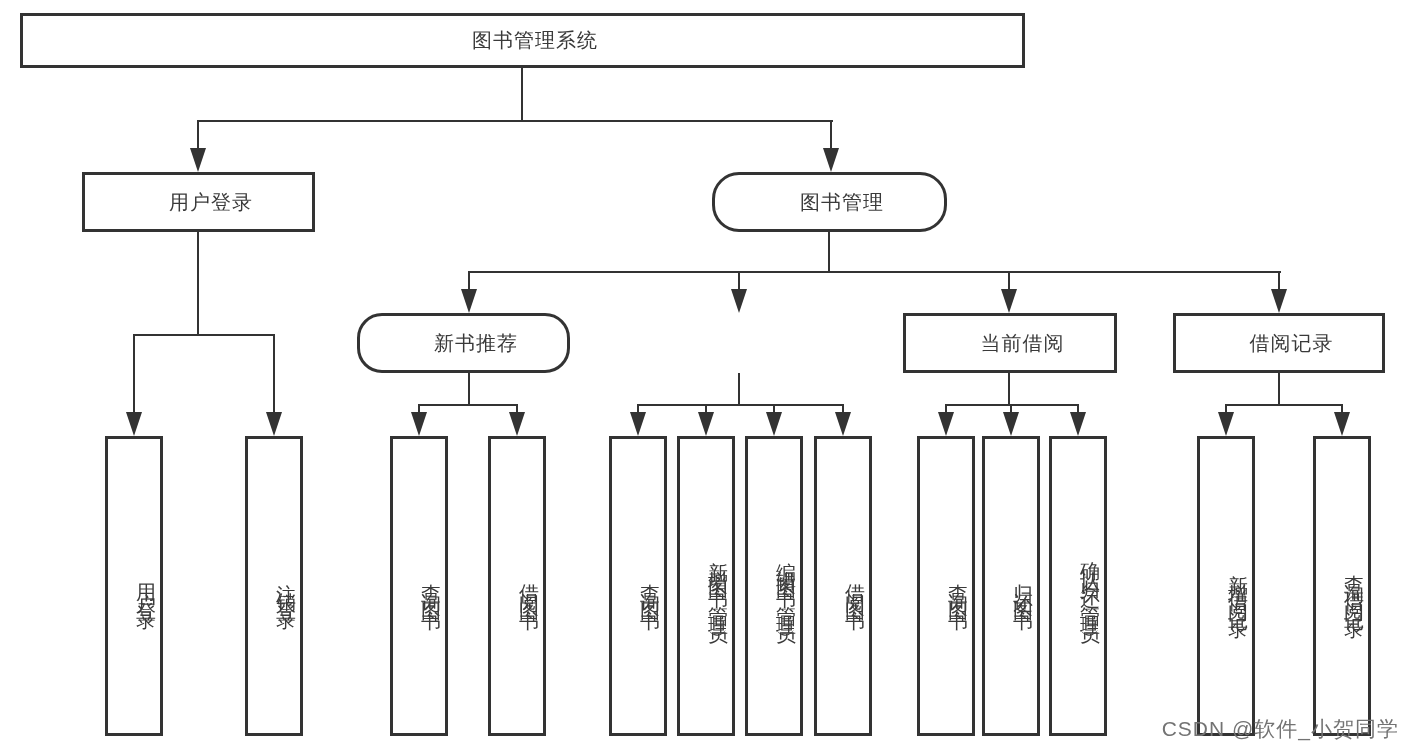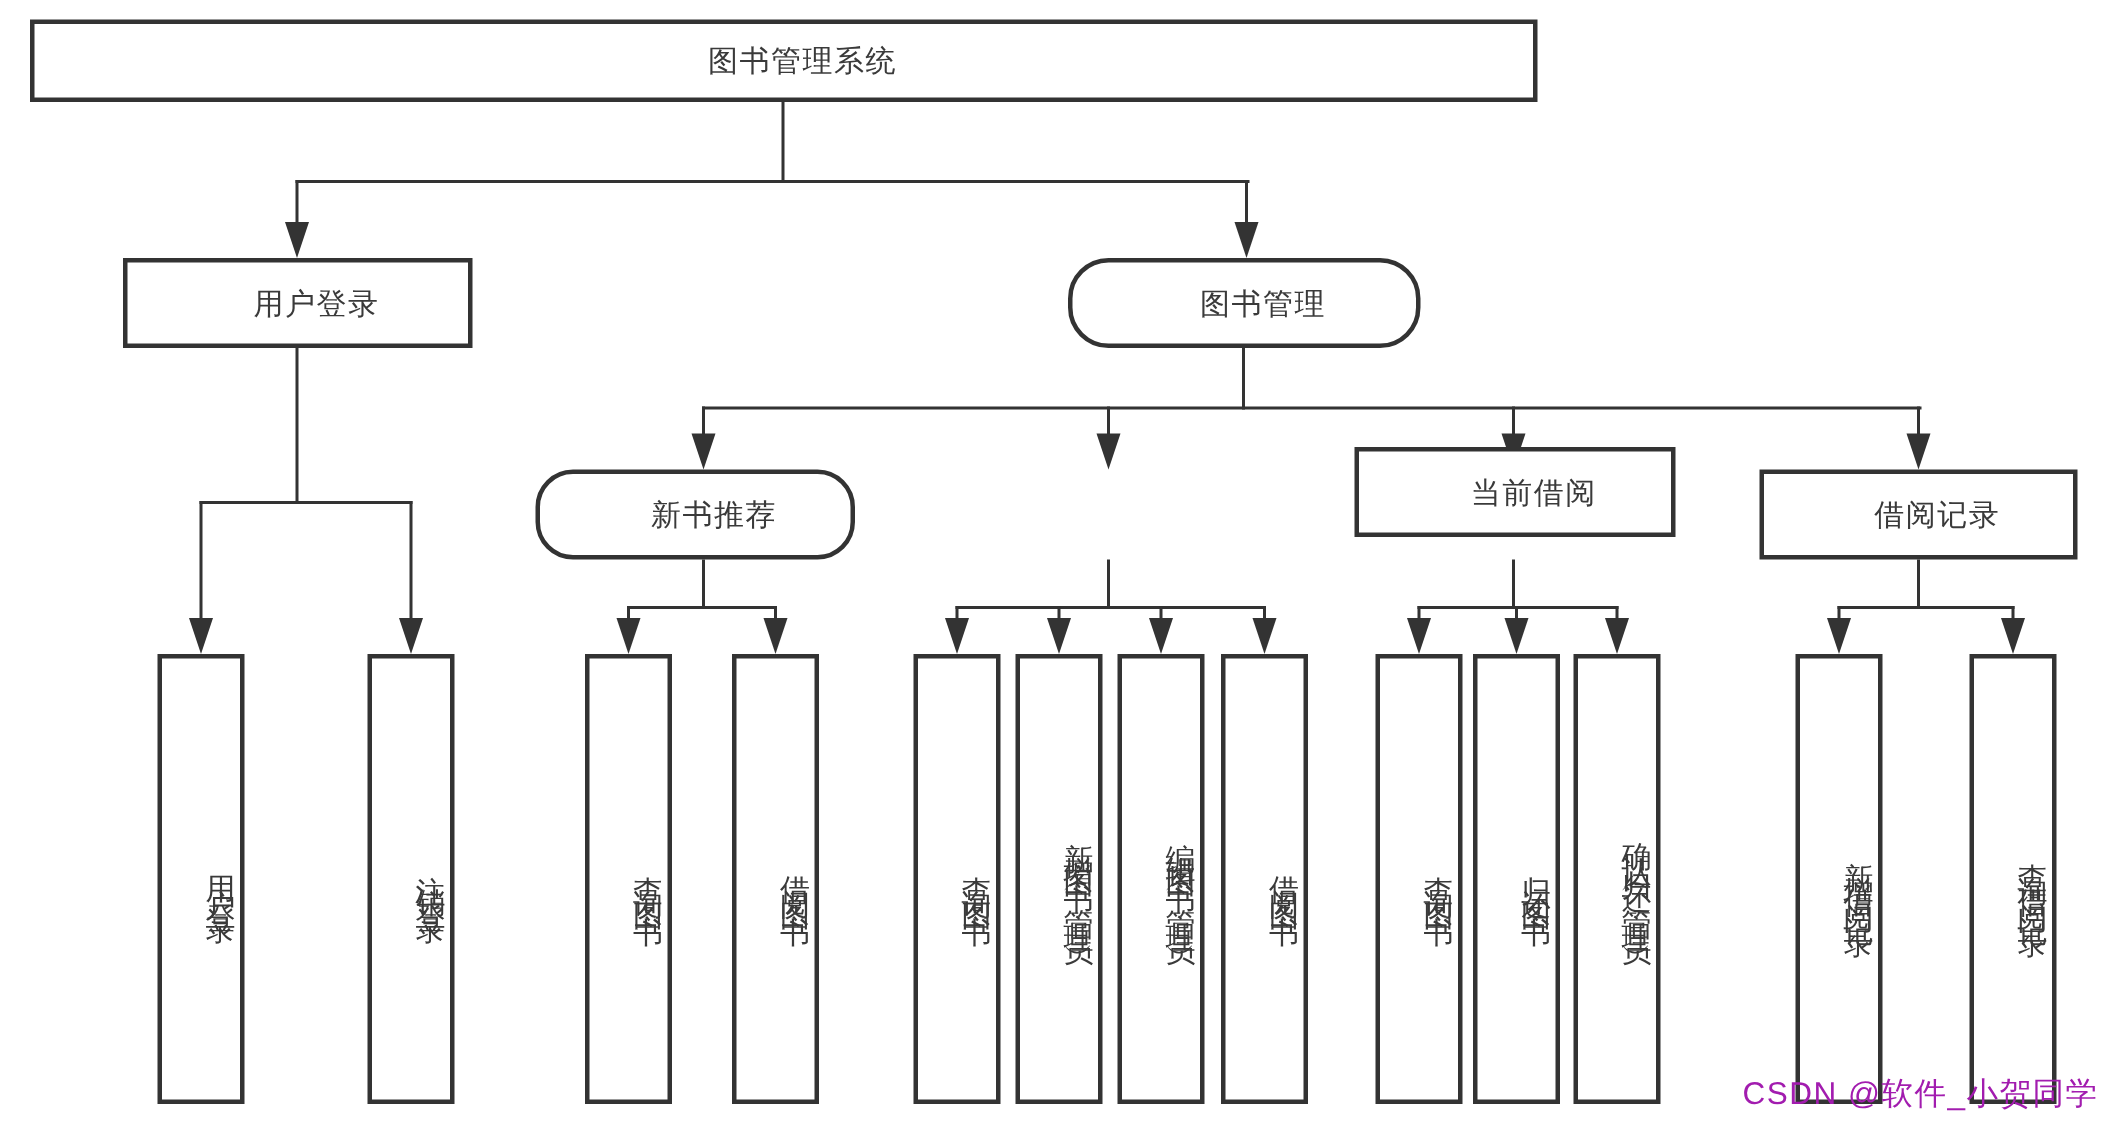--- a/index.html
+++ b/index.html
@@ -39,21 +39,21 @@
     width: 0; height: 0;
     border-left: 8px solid transparent;
     border-right: 8px solid transparent;
     border-top: 24px solid #333333;
   }
   .watermark {
     position: absolute;
     right: 6px;
     bottom: 4px;
     font-size: 21px;
-    color: #a21caf;
+    color: #737373;
     letter-spacing: 1px;
   }
 </style>
 </head>
 <body>
 
 <div class="canvas">
 
   <div class="box hbox" style="left:20px; top:13px; width:1005px; height:55px;">
     <span>图书管理系统</span>
@@ -87,21 +87,21 @@
   <div class="ln" style="left:738px; top:271px; width:2px; height:20px;"></div>
   <div class="ar" style="left:731px; top:289px;"></div>
   <div class="ln" style="left:1008px; top:271px; width:2px; height:20px;"></div>
   <div class="ar" style="left:1001px; top:289px;"></div>
   <div class="ln" style="left:1278px; top:271px; width:2px; height:20px;"></div>
   <div class="ar" style="left:1271px; top:289px;"></div>
 
   <div class="box hbox" style="left:357px; top:313px; width:213px; height:60px;border-radius:25px;">
     <span>新书推荐</span>
   </div>
-  <div class="box hbox" style="left:903px; top:298px; width:214px; height:60px;">
+  <div class="box hbox" style="left:903px; top:313px; width:214px; height:60px;">
     <span>当前借阅</span>
   </div>
   <div class="box hbox" style="left:1173px; top:313px; width:212px; height:60px;">
     <span>借阅记录</span>
   </div>
 
   <div class="ln" style="left:468px; top:373px; width:2px; height:33px;"></div>
   <div class="ln" style="left:418px; top:404px; width:100px; height:2px;"></div>
   <div class="ln" style="left:418px; top:404px; width:2px; height:10px;"></div>
   <div class="ar" style="left:411px; top:412px;"></div>

